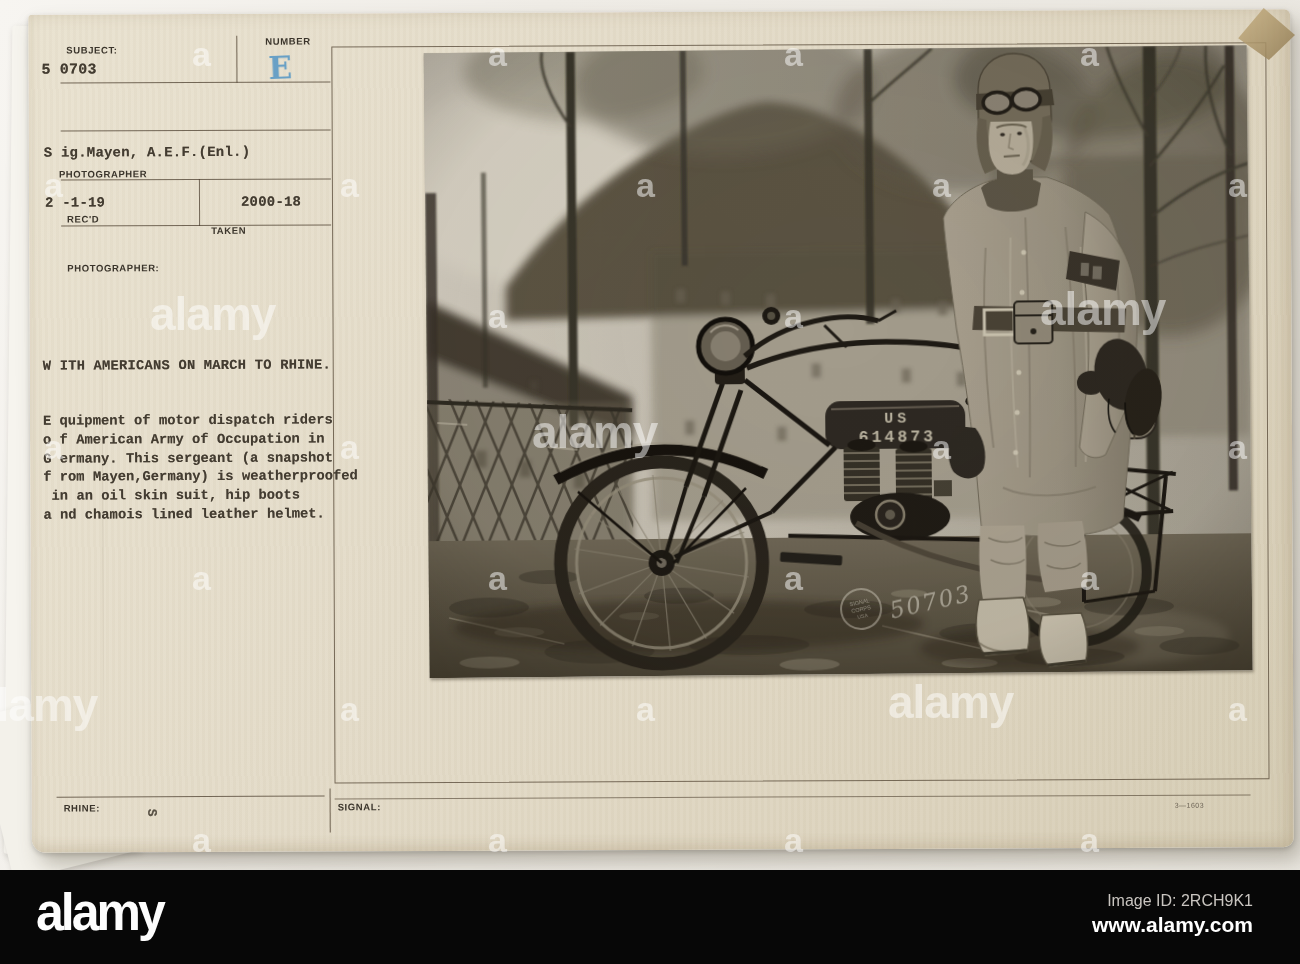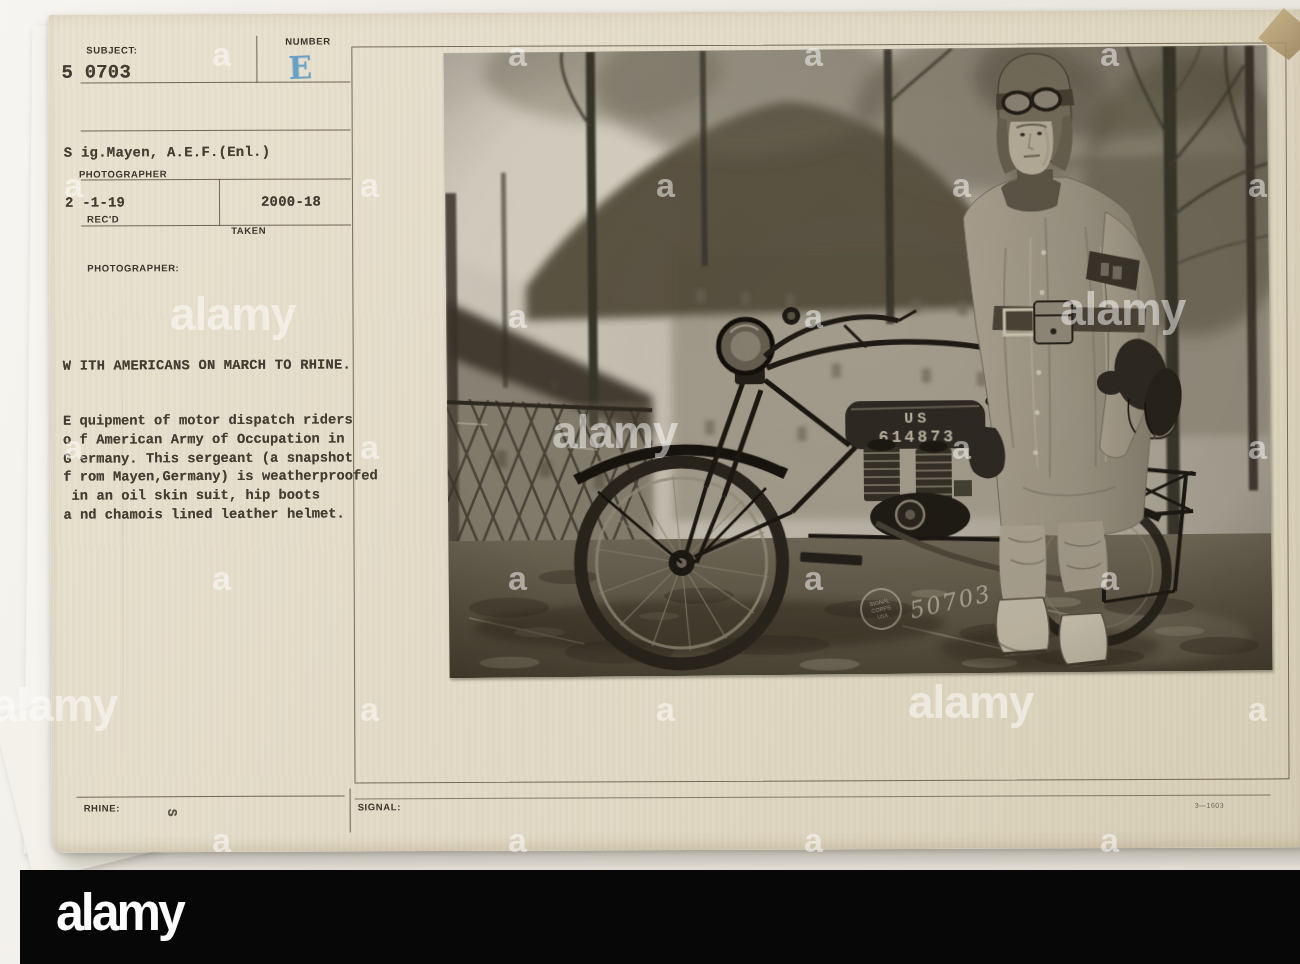--- a/index.html
+++ b/index.html
@@ -1,21 +1,21 @@
 <!DOCTYPE html>
 <html><head>
 <meta charset="utf-8">
 <style>
   html,body{margin:0;padding:0;}
   body{
     width:1300px;height:964px;overflow:hidden;position:relative;
     font-family:"Liberation Sans",sans-serif;
     background:linear-gradient(105deg,#f7f5f1 0%,#efece6 35%,#e9e6df 100%);
   }
-  .scene{position:absolute;inset:0;margin-left:20px;}
+  .scene{position:absolute;inset:0;}
 
   
   .backing{position:absolute;left:8px;top:26px;width:46px;height:828px;
     background:#f6f4ee;border-radius:3px;transform:rotate(.6deg);
     box-shadow:2px 3px 7px rgba(60,55,45,.22);}
   .backing2{position:absolute;left:-8px;top:700px;width:130px;height:168px;
     background:#f3f1ea;transform:rotate(-14deg);
     box-shadow:2px 3px 7px rgba(60,55,45,.2);}
 
   
@@ -79,21 +79,21 @@
 
 <div class="scene">
 
   <div class="backing"></div>
   <div class="backing2"></div>
 
   <div class="card">
     <div class="crease"></div>
 
     <div class="lbl" style="left:38px;top:30px">SUBJECT:</div>
-    <div class="tw" style="left:13px;top:47px;font-size:19px">5 0703</div>
+    <div class="tw" style="left:13px;top:47px;font-size:15px">5 0703</div>
     <div class="vline" style="left:208px;top:22px;height:47px"></div>
     <div class="lbl" style="left:237px;top:22px">NUMBER</div>
     <div class="stampE" style="left:240px;top:36px">E</div>
     <div class="rule" style="left:32px;top:68px;width:270px"></div>
     <div class="rule" style="left:32px;top:116px;width:270px"></div>
 
     <div class="tw" style="left:15px;top:130px">S ig.Mayen, A.E.F.(Enl.)</div>
     <div class="lbl" style="left:30px;top:154px">PHOTOGRAPHER</div>
     <div class="rule" style="left:32px;top:165px;width:270px"></div>
 
@@ -465,15 +465,19 @@
       <div class="wm-a" style="left: 1080px; top: 821px;">a</div>
       <div class="wm-word" style="left: 150px; top: 287px;">alamy</div>
       <div class="wm-word" style="left: 1040px; top: 282px;">alamy</div>
       <div class="wm-word" style="left: 888px; top: 675px;">alamy</div>
       <div class="wm-word" style="left: -28px; top: 678px;">alamy</div>
       <div class="wm-word" style="left: 532px; top: 405px;">alamy</div>
     </div>
 
   <div class="bar">
     <div class="logo">alamy</div>
+    <div class="meta">
+      <div class="imgid">Image ID: 2RCH9K1</div>
+      <div class="url">www.alamy.com</div>
+    </div>
   </div>
 
 </div>
 
 </body></html>

